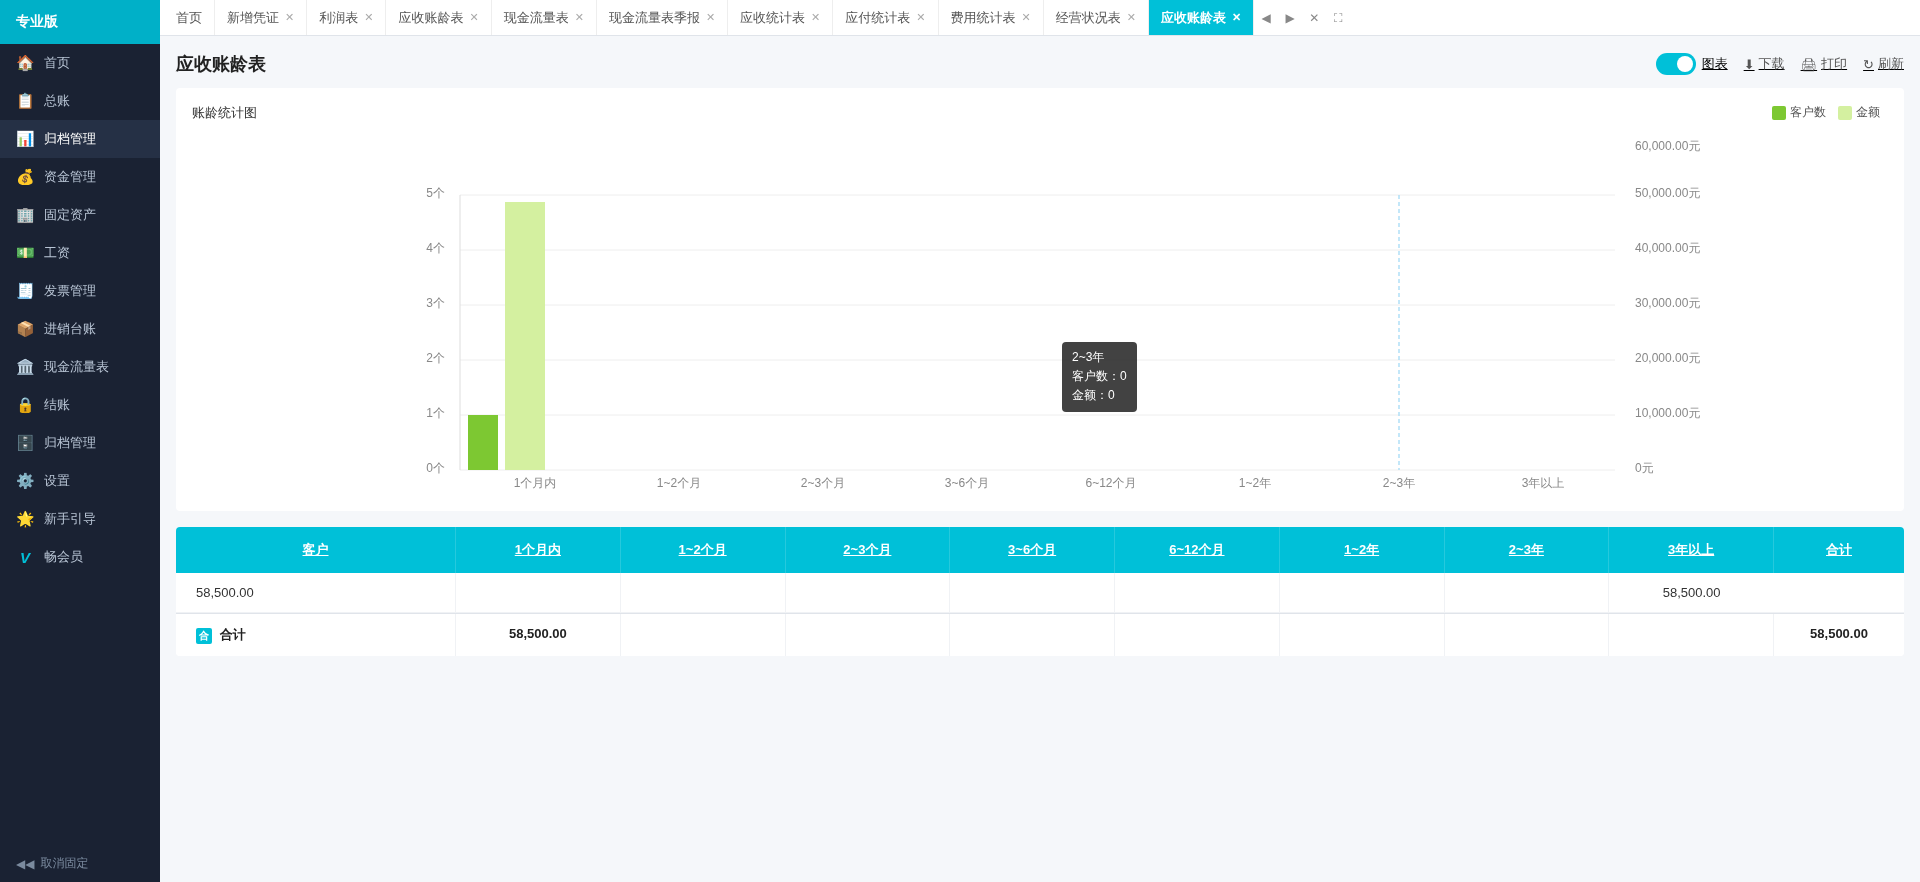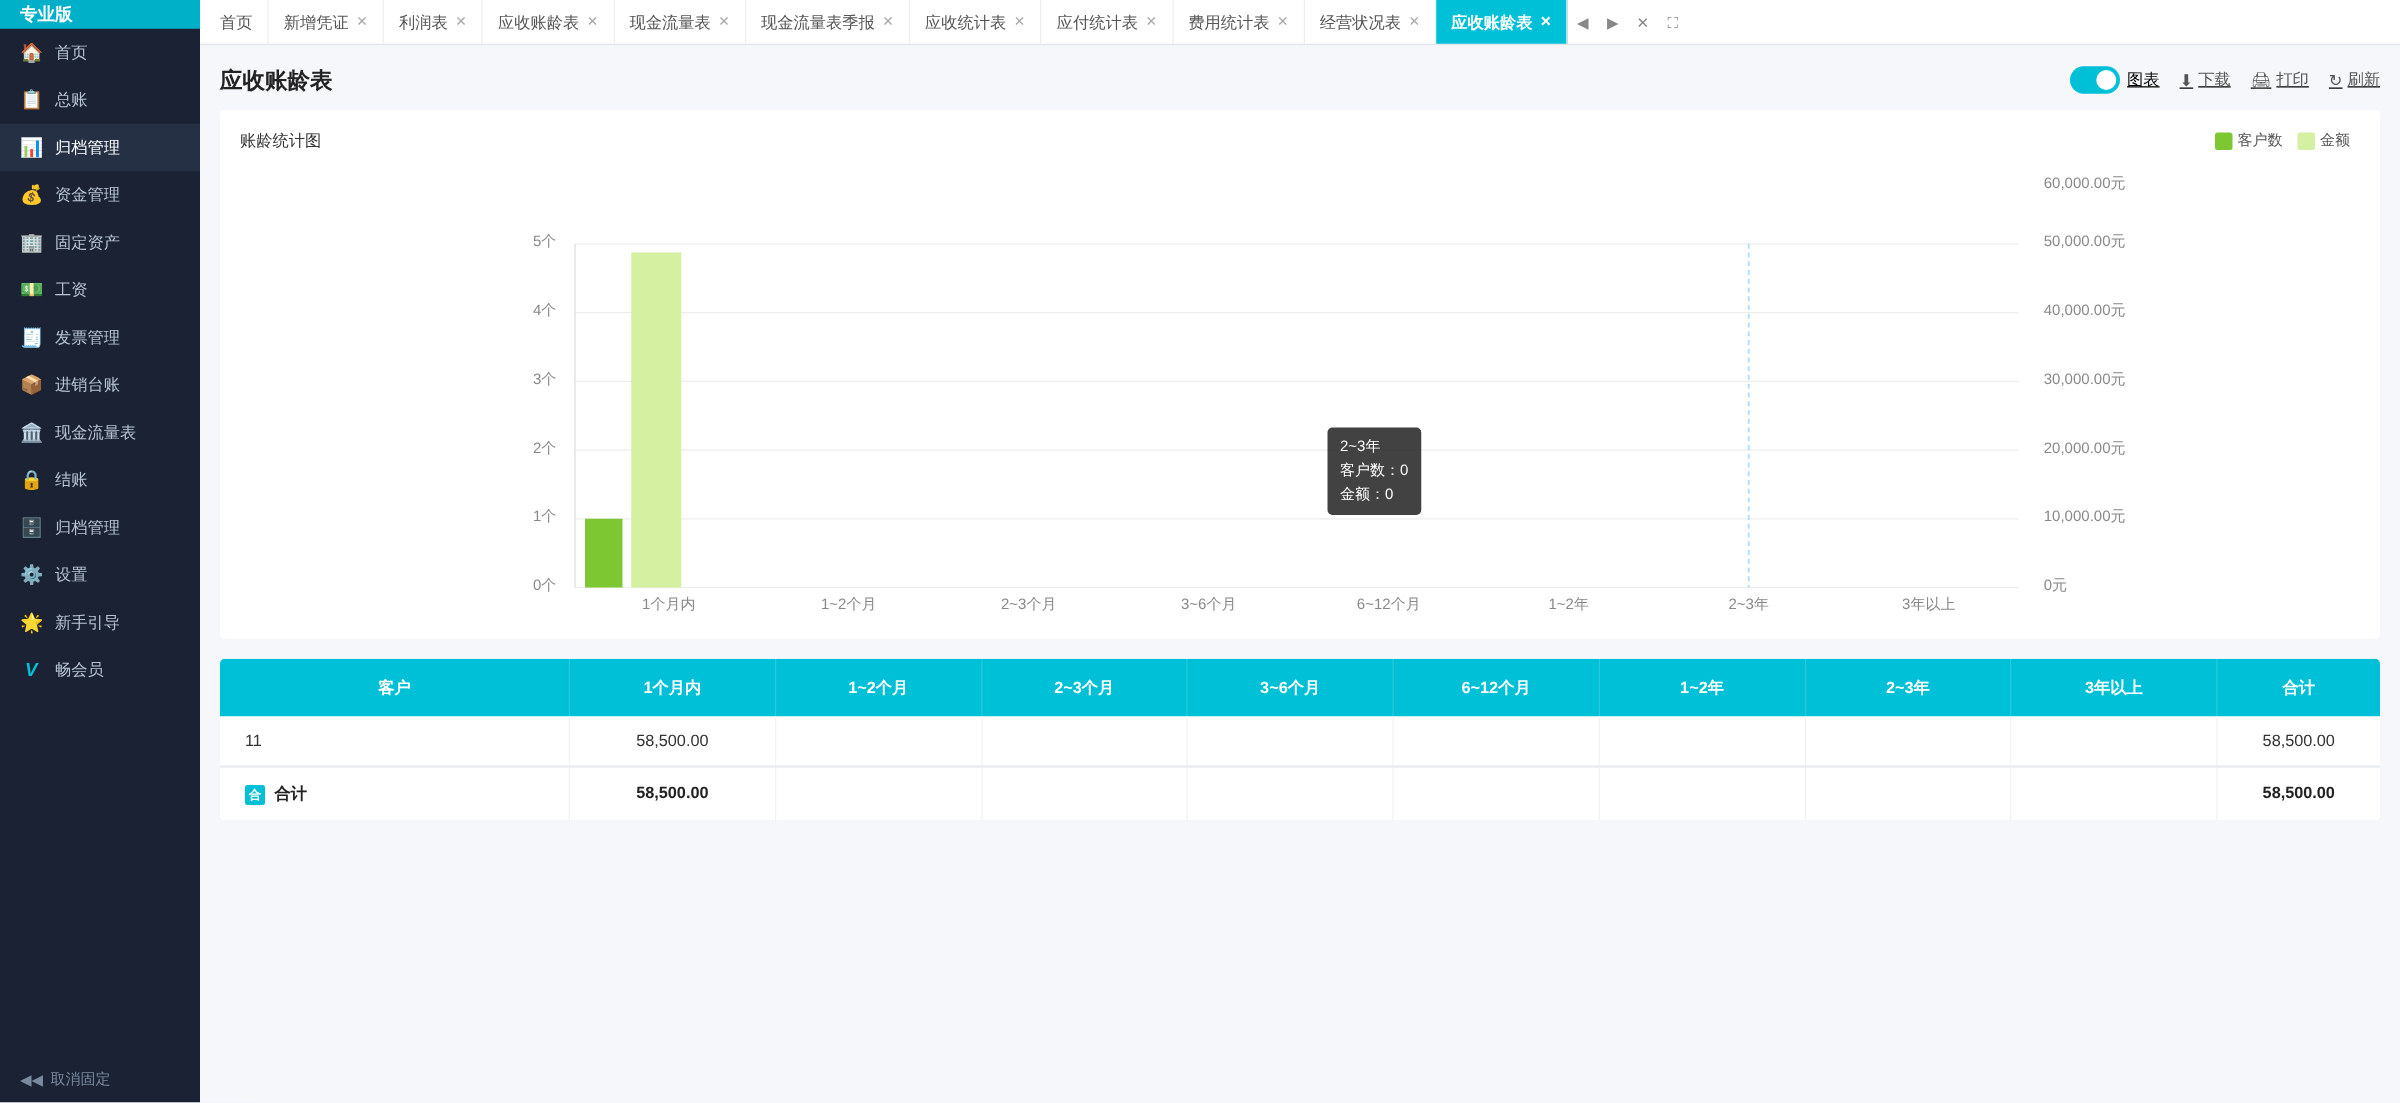--- a/index.html
+++ b/index.html
@@ -14,21 +14,21 @@
       display: flex;
       flex-direction: column;
       height: 100%;
     }
     .sidebar-logo {
       background: #00b0c8;
       color: #fff;
       font-size: 14px;
       font-weight: bold;
       padding: 8px 16px;
-      height: 23px;
+      height: 44px;
       display: flex;
       align-items: center;
     }
     .sidebar-item {
       display: flex;
       align-items: center;
       padding: 10px 16px;
       cursor: pointer;
       gap: 10px;
       color: #b8c4d4;
@@ -216,20 +216,21 @@
       grid-template-columns: 280px repeat(8, 1fr) 130px;
       background: #00c0d8;
       color: #fff;
       font-weight: bold;
       font-size: 13px;
     }
     .table-header-row > div {
       padding: 14px 8px;
       text-align: center;
       border-right: 1px solid rgba(255,255,255,0.15);
+      text-decoration: underline;
     }
     .table-header-row > div:last-child { border-right: none; }
     .table-data-row {
       display: grid;
       grid-template-columns: 280px repeat(8, 1fr) 130px;
       border-bottom: 1px solid #f0f2f5;
       font-size: 13px;
       color: #333;
     }
     .table-data-row > div {
@@ -487,21 +488,20 @@
         <div>2~3个月</div>
         <div>3~6个月</div>
         <div>6~12个月</div>
         <div>1~2年</div>
         <div>2~3年</div>
         <div>3年以上</div>
         <div>合计</div>
       </div>
 
       <div class="table-data-row">
-        <div>11</div>
         <div>58,500.00</div>
         <div></div>
         <div></div>
         <div></div>
         <div></div>
         <div></div>
         <div></div>
         <div></div>
         <div>58,500.00</div>
       </div>

